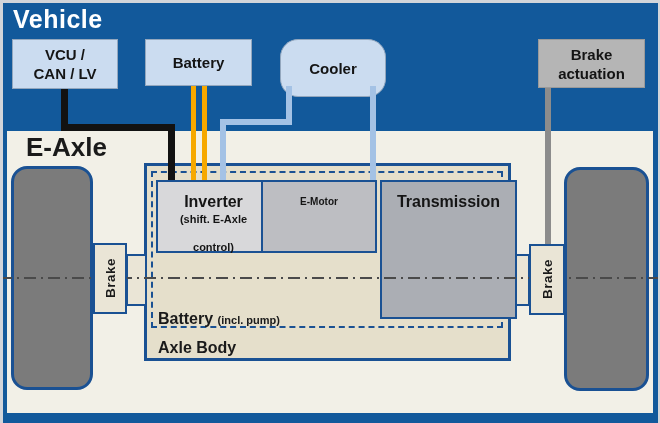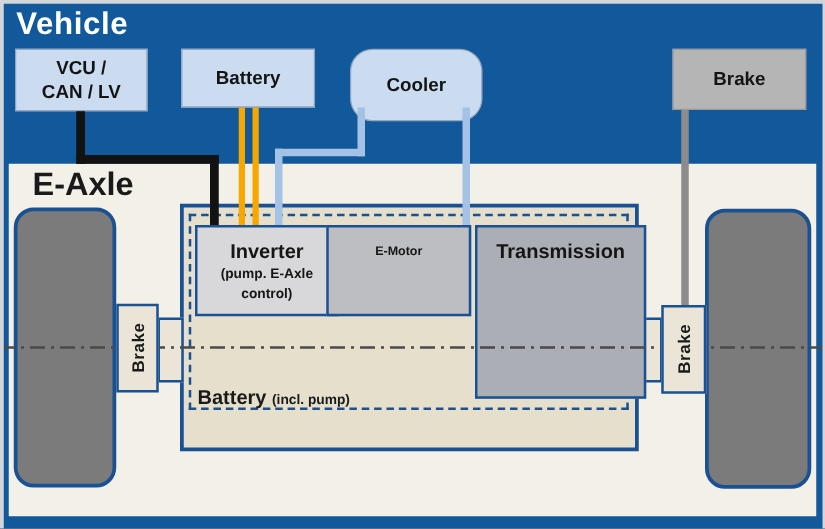--- a/index.html
+++ b/index.html
@@ -90,28 +90,30 @@
     <span>CAN / LV</span>
   </div>
   <div class="abs vbox blue box-battery">
     <span>Battery</span>
   </div>
   <div class="abs vbox blue box-cooler">
     <span>Cooler</span>
   </div>
   <div class="abs vbox gray box-brakeact">
     <span>Brake</span>
+    <span>actuation</span>
   </div>
 
   <div class="abs axle-body"></div>
   <div class="abs cooling-rect"></div>
   <div class="abs cooling-label">
     <span>Battery</span>
     <span class="small">(incl. pump)</span>
   </div>
+  <div class="abs axlebody-label">Axle Body</div>
 
   <div class="abs tire tire-left"></div>
   <div class="abs tire tire-right"></div>
 
   <div class="abs stub stub-left"></div>
   <div class="abs stub stub-right"></div>
 
   <div class="abs ln black" style="left:61px;top:89px;width:7px;height:42px;"></div>
   <div class="abs ln black" style="left:61px;top:124px;width:114px;height:7px;"></div>
   <div class="abs ln black" style="left:168px;top:124px;width:7px;height:58px;"></div>
@@ -121,22 +123,22 @@
 
   <div class="abs ln lblue" style="left:286px;top:86px;width:6px;height:39px;"></div>
   <div class="abs ln lblue" style="left:220px;top:119px;width:72px;height:6px;"></div>
   <div class="abs ln lblue" style="left:220px;top:119px;width:6px;height:63px;"></div>
   <div class="abs ln lblue" style="left:370px;top:86px;width:6px;height:96px;"></div>
 
   <div class="abs ln gray" style="left:545px;top:88px;width:6px;height:160px;"></div>
 
   <div class="abs ibox inverter">
     <div class="ttl">Inverter</div>
-    <div class="sub">(pump. E-Axle</div>
-    <div class="sub" style="margin-top:4px;">control)</div>
+    <div class="sub">(shift. E-Axle</div>
+    <div class="sub" style="margin-top:16px;">control)</div>
   </div>
   <div class="abs ibox emotor">
     <div class="ttl">E-Motor</div>
   </div>
   <div class="abs ibox transmission">
     <div class="ttl">Transmission</div>
   </div>
 
   <div class="abs centerline"></div>
 

